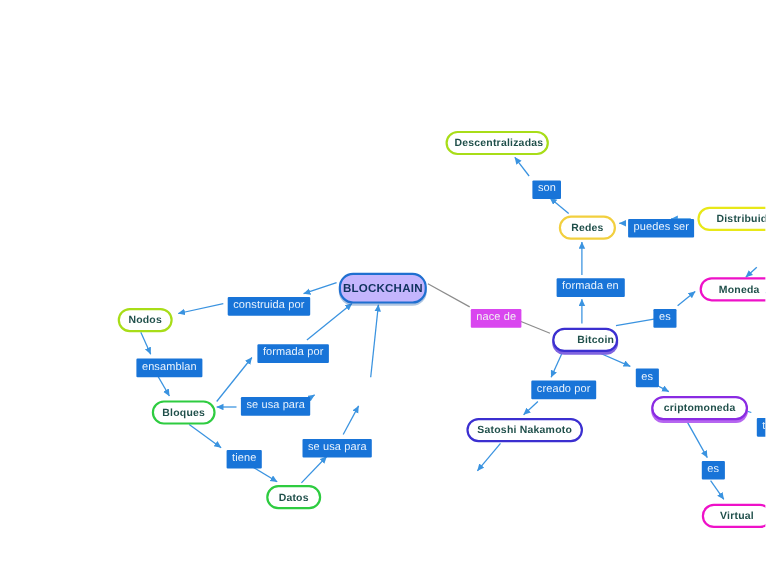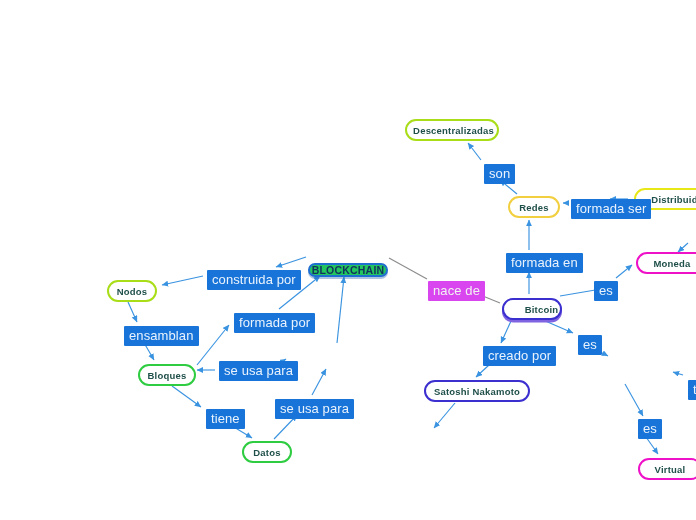--- a/index.html
+++ b/index.html
@@ -38,42 +38,41 @@
     color: #1f4f4a;
     font-size: 9.5px;
     font-weight: bold;
     letter-spacing: 0.2px;
     white-space: nowrap;
     padding: 0 9px;
     height: 22px;
     z-index: 5;
   }
   .node.root {
-    background: #22c55e;
+    background: #c4b5fd;
     border-color: #1f6fd0;
     color: #10325e;
     font-size: 10.5px;
-    height: 14px;
+    height: 28px;
     border-radius: 13px;
     box-shadow: 0 2px 0 rgba(25,90,170,0.35);
-    margin-top: 15px;
   }
   .node.shadow-b {
     box-shadow: 0 2.5px 0 #7f63e0;
     padding-left: 28px;
   }
   .node.shadow-p {
     box-shadow: 0 2.5px 0 #b666f0;
   }
   .edge-label {
     position: absolute;
     box-sizing: border-box;
     background: #1874d8;
     color: #eaf3fd;
-    font-size: 13px;
+    font-size: 10px;
     font-weight: normal;
     letter-spacing: 0.1px;
     padding: 3px 5px 4px 5px;
     white-space: nowrap;
     border-radius: 1px;
     z-index: 8;
     line-height: 1;
   }
   .edge-label.dark {
     background: #d946ef;
@@ -177,20 +176,23 @@
   </div>
 
   <div class="node shadow-b" style="left:502px; top:298px; width:60px; border-color:#3b2fd0;">
     <span>Bitcoin</span>
   </div>
 
   <div class="node" style="left:636px; top:252px; width:72px; border-color:#ee11c8;">
     <span>Moneda</span>
   </div>
 
+  <div class="node shadow-p" style="left:592px; top:360px; width:88px; border-color:#8a2be2;">
+    <span>criptomoneda</span>
+  </div>
 
   <div class="node" style="left:424px; top:380px; width:106px; border-color:#3b2fd0;">
     <span>Satoshi Nakamoto</span>
   </div>
 
 
   <div class="node" style="left:638px; top:458px; width:64px; border-color:#ee11c8;">
     <span>Virtual</span>
   </div>
 
@@ -216,21 +218,21 @@
 
   <div class="edge-label" style="left:206px; top:409px;">
     <span>tiene</span>
   </div>
 
   <div class="edge-label" style="left:484px; top:164px;">
     <span>son</span>
   </div>
 
   <div class="edge-label" style="left:571px; top:199px;">
-    <span>formada ser</span>
+    <span>puedes ser</span>
   </div>
 
   <div class="edge-label" style="left:506px; top:253px;">
     <span>formada en</span>
   </div>
 
   <div class="edge-label dark" style="left:428px; top:281px;">
     <span>nace de</span>
   </div>
 

